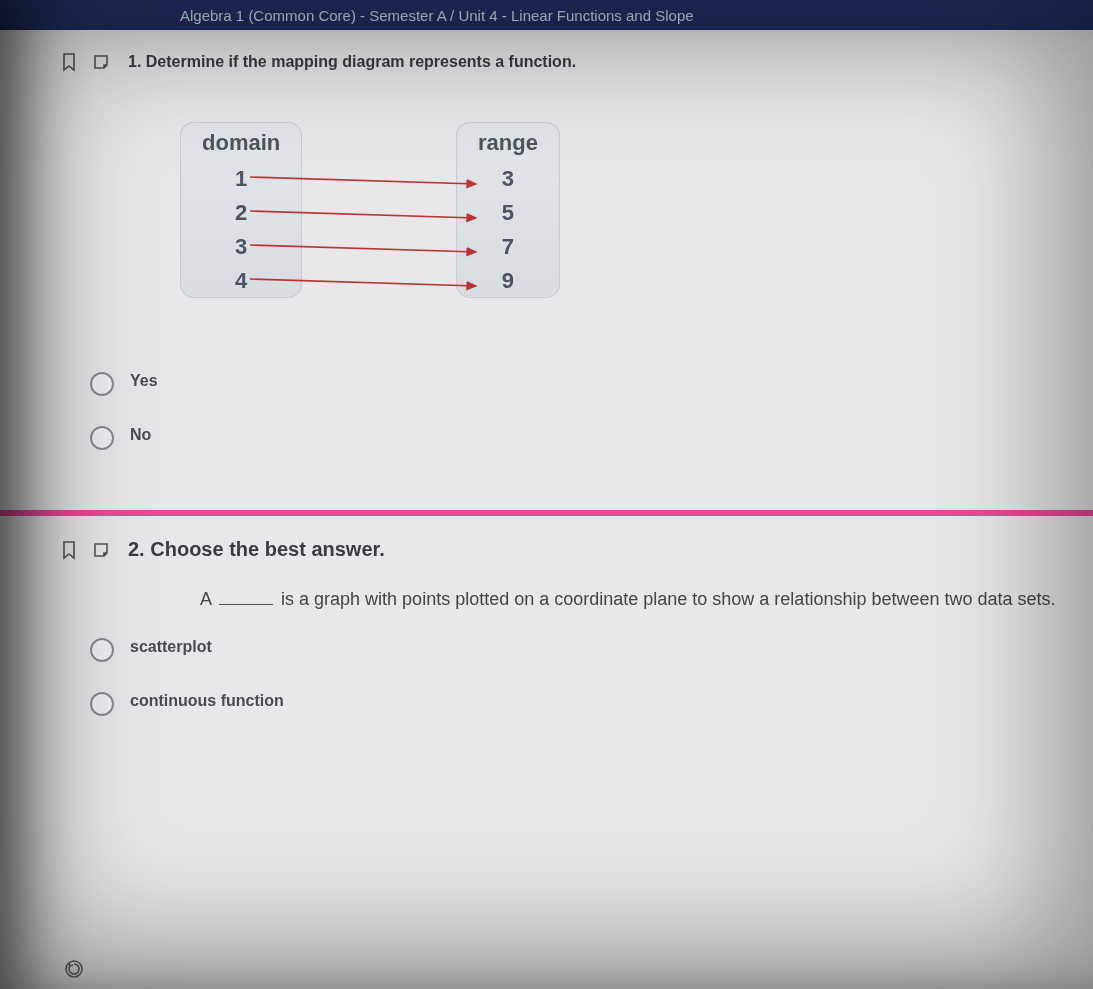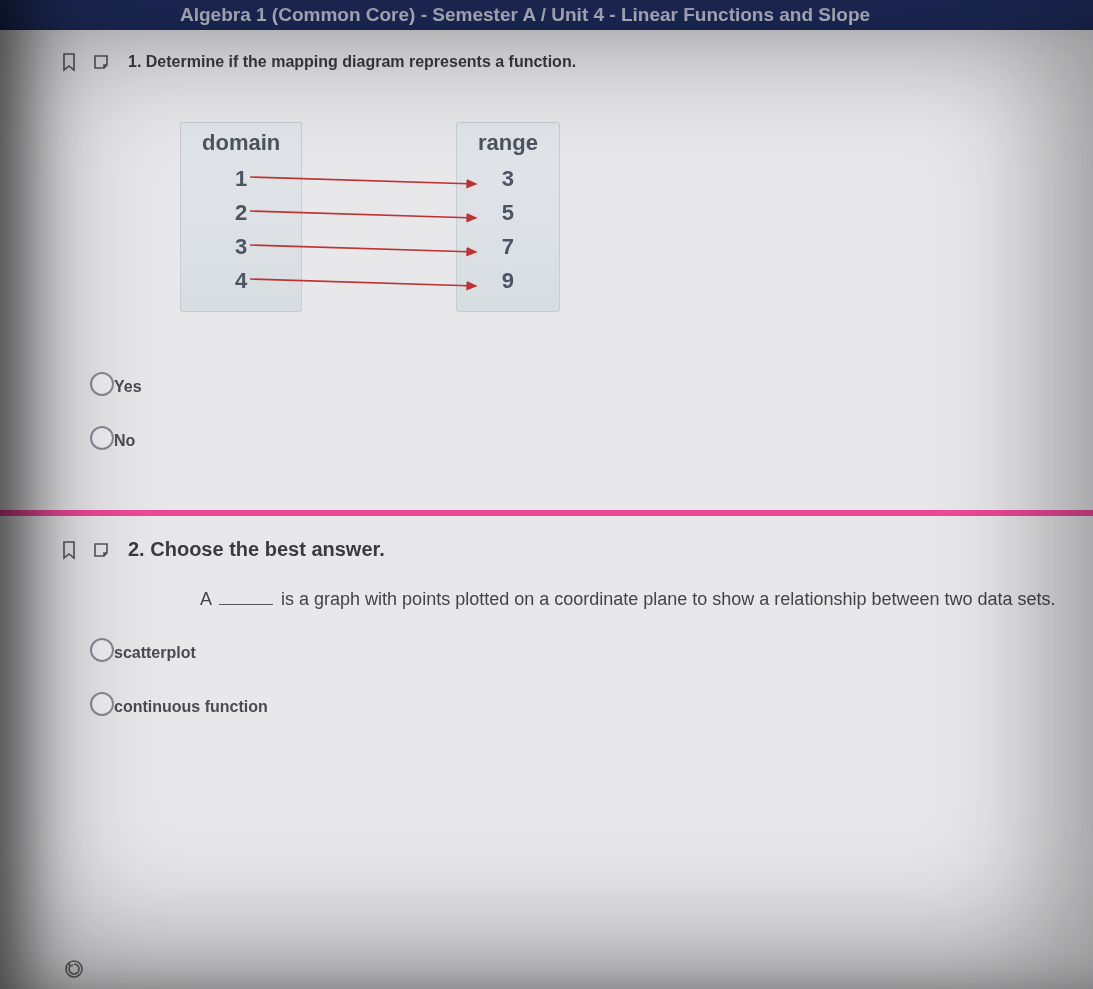--- a/index.html
+++ b/index.html
@@ -11,22 +11,22 @@
     overflow: hidden;
     position: relative;
   }
   .header {
     background: linear-gradient(#2a3a7a, #1e2d5f);
     color: #d8dff2;
     height: 30px;
     display: flex;
     align-items: center;
     padding-left: 180px;
-    font-size: 19px;
-    font-weight: bold;
+    font-size: 15px;
+    font-weight: normal;
     filter: blur(0.5px);
   }
   .question-block {
     padding: 22px 20px 30px 60px;
     border-bottom: 6px solid #ec4899;
   }
   .q-head {
     display: flex;
     align-items: center;
     gap: 18px;
@@ -43,22 +43,22 @@
     margin: 50px 0 40px 120px;
     display: flex;
     align-items: flex-start;
     gap: 0;
     position: relative;
     width: 420px;
     height: 210px;
   }
   .box {
     background: linear-gradient(#e2e6ea, #d8dde2);
-    border-radius: 3px;
-    padding: 8px 22px 14px 22px;
+    border-radius: 14px;
+    padding: 8px 22px 0 22px;
     box-shadow: inset 0 0 0 1px #c6ccd2;
     text-align: center;
   }
   .box-title {
     color: #4c5460;
     font-size: 22px;
     font-weight: bold;
     margin-bottom: 6px;
     filter: blur(0.5px);
   }
@@ -77,22 +77,22 @@
     top: 0;
     width: 420px;
     height: 210px;
     pointer-events: none;
   }
   .options {
     margin-left: 30px;
   }
   .option {
     display: flex;
-    align-items: flex-end;
-    gap: 0;
+    align-items: flex-start;
+    gap: 16px;
     margin-bottom: 30px;
     cursor: pointer;
   }
   .radio {
     width: 24px; height: 24px; border: 2px solid #8a8a92;
     border-radius: 50%;
     background: #f0f0f2;
   }
   .opt-label {
     color: #4a4a52;

